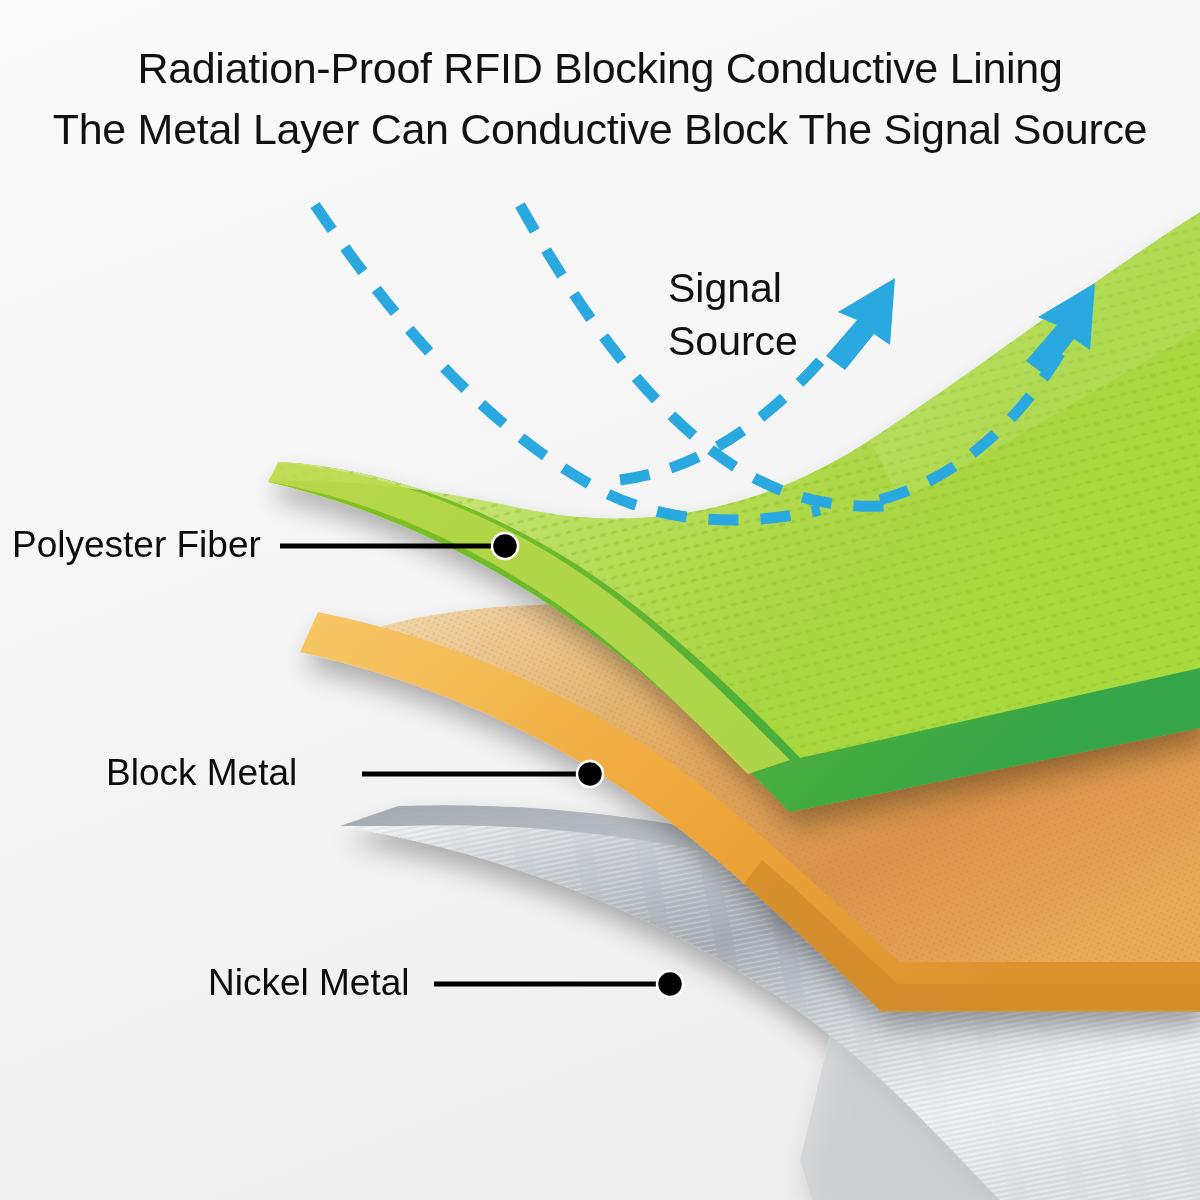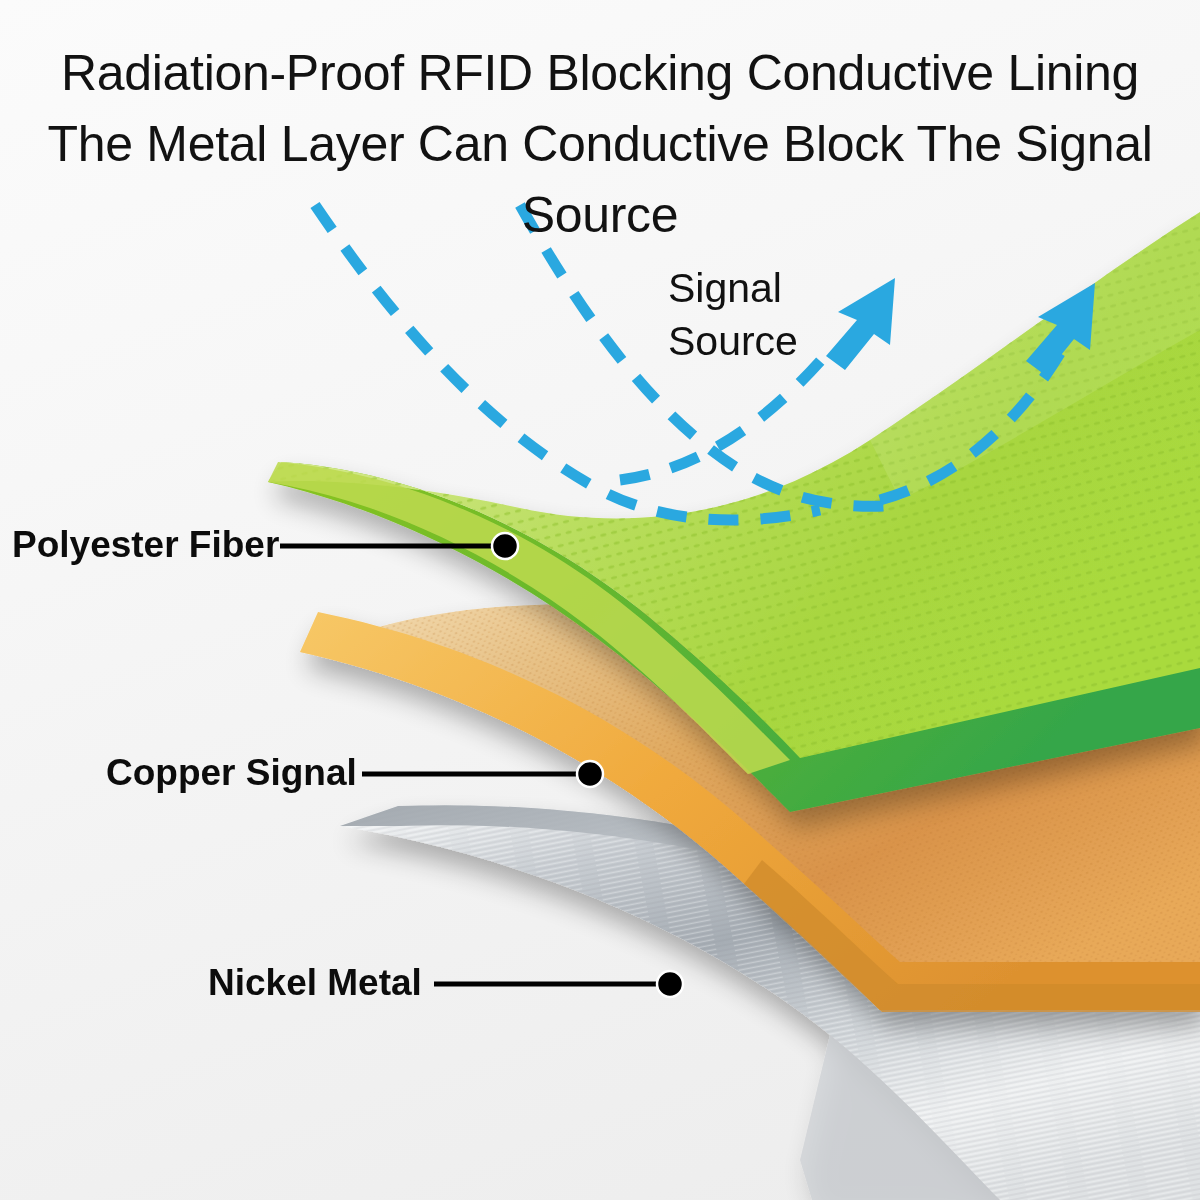--- a/index.html
+++ b/index.html
@@ -29,30 +29,30 @@
   }
   #title-block {
     position: absolute;
     left: 0;
     top: 38px;
     width: 1200px;
     text-align: center;
   }
   #title-block .tline {
     display: block;
-    font-size: 50px;
+    font-size: 43px;
     color: #121212;
     letter-spacing: -0.3px;
     line-height: 1.42;
     font-weight: 400;
   }
   .callout-label {
     font-size: 37px;
     color: #0c0c0c;
-    font-weight: 700;
+    font-weight: 400;
   }
   #lbl-polyester { left: 12px;  top: 525px; }
   #lbl-copper    { left: 106px; top: 753px; }
   #lbl-nickel    { left: 208px; top: 963px; }
   #lbl-signal {
     left: 668px;
     top: 262px;
     font-size: 41px;
     color: #111111;
     line-height: 1.30;
@@ -248,21 +248,21 @@
       <circle cx="670" cy="984" r="13"></circle>
     </g>
   </svg>
 
   <div id="title-block">
     <span class="tline">Radiation-Proof RFID Blocking Conductive Lining</span>
     <span class="tline">The Metal Layer Can Conductive Block The Signal Source</span>
   </div>
 
   <div class="txt callout-label" id="lbl-polyester">Polyester Fiber</div>
-  <div class="txt callout-label" id="lbl-copper">Copper Signal</div>
+  <div class="txt callout-label" id="lbl-copper">Block Metal</div>
   <div class="txt" id="lbl-signal">
     <span>Signal</span>
     <span>Source</span>
   </div>
 
   <div class="txt callout-label" id="lbl-nickel">Nickel Metal</div>
 
 </div>
 
 </body></html>

